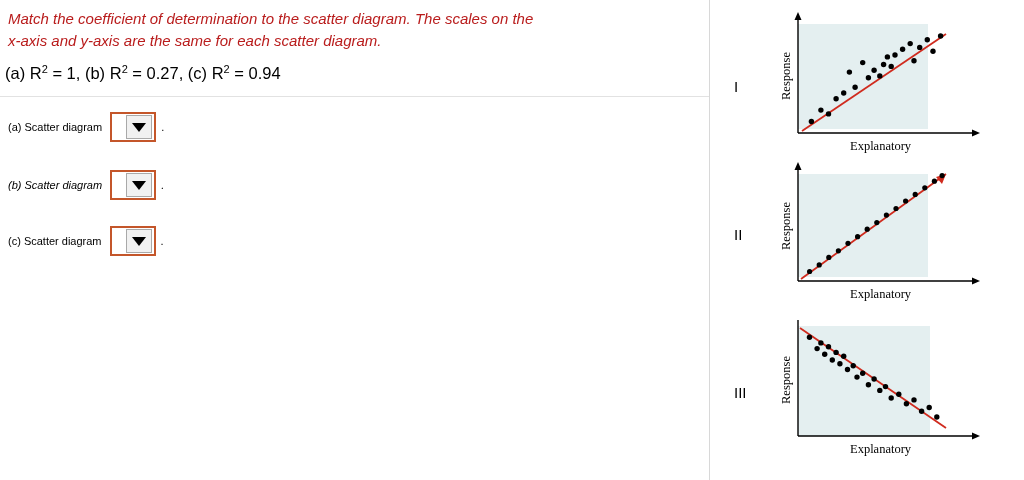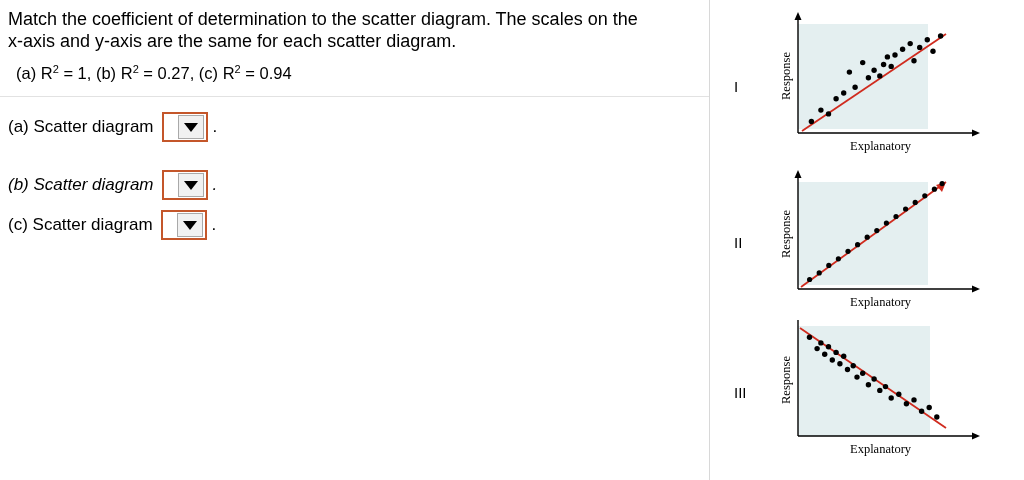--- a/index.html
+++ b/index.html
@@ -34,30 +34,31 @@
     top: 0;
     width: 1px;
     height: 480px;
     background: #d8d8d8;
   }
   .prompt {
     position: absolute;
     left: 8px;
     top: 8px;
     width: 680px;
-    font-size: 18px;
+    font-size: 15px;
     line-height: 22px;
-    color: #000000;
+    color: #b91c1c;
+    font-style: italic;
   }
   .prompt .line2 {
     display: block;
   }
   .rsq-line {
     position: absolute;
-    left: 16px;
+    left: 5px;
     top: 62px;
     font-size: 16.5px;
     line-height: 22px;
     white-space: nowrap;
   }
   sup.sq {
     font-size: 11px;
     vertical-align: super;
     line-height: 0;
   }
@@ -67,26 +68,26 @@
     top: 96px;
     width: 709px;
     height: 1px;
     background: #e2e2e2;
   }
   .answer-row {
     position: absolute;
     left: 8px;
     display: flex;
     align-items: center;
-    font-size: 17px;
+    font-size: 11px;
     white-space: nowrap;
   }
   .answer-row.r1 { top: 112px; }
   .answer-row.r2 { top: 170px; font-style: italic; }
-  .answer-row.r3 { top: 210px; }
+  .answer-row.r3 { top: 226px; }
   .answer-label {
     margin-right: 8px;
   }
   .dropdown {
     width: 46px;
     height: 30px;
     border: 2px solid #c4562a;
     background: #ffffff;
     box-sizing: border-box;
     display: flex;
@@ -123,21 +124,21 @@
     width: 314px;
     height: 480px;
   }
   .fig {
     position: absolute;
     left: 0;
     width: 314px;
     height: 150px;
   }
   .fig.f1 { top: 4px; }
-  .fig.f2 { top: 160px; }
+  .fig.f2 { top: 152px; }
   .fig.f3 { top: 310px; text-align: center; }
   .fig-numeral {
     position: absolute;
     left: 24px;
     top: 74px;
     font-size: 15px;
     font-family: "Liberation Sans", sans-serif;
     color: #000;
   }
   .fig svg {

